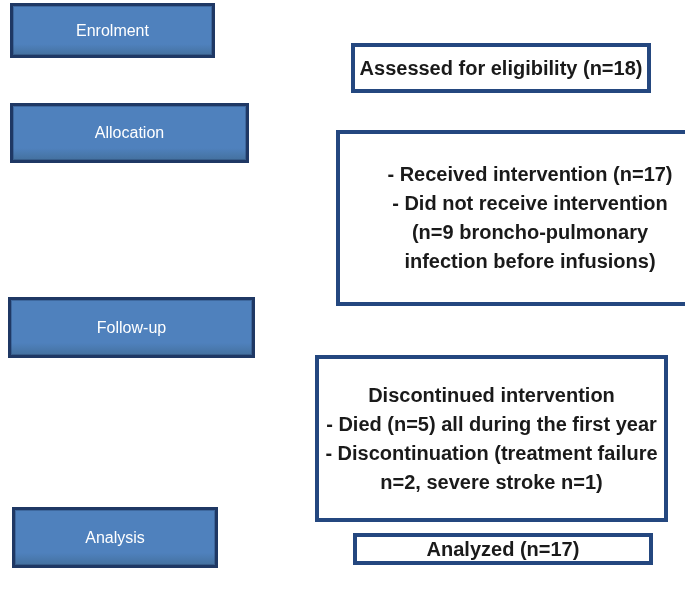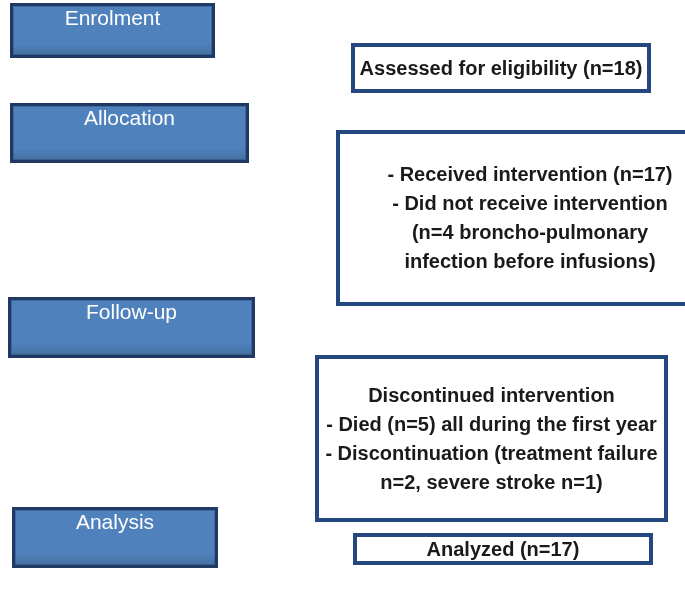--- a/index.html
+++ b/index.html
@@ -22,23 +22,24 @@
     height: 610px;
     background: var(--page-bg);
     overflow: hidden;
   }
   .stage-box {
     position: absolute;
     background: linear-gradient(180deg, var(--stage-fill) 0%, var(--stage-fill) 78%, var(--stage-fill-dark) 100%);
     border: 3px solid var(--stage-border);
     box-shadow: inset 0 0 0 1px rgba(31,56,100,0.35);
     display: flex;
+    align-items: center;
     justify-content: center;
     color: var(--stage-text);
-    font-size: 21px;
+    font-size: 16px;
   }
   .content-box {
     position: absolute;
     background: #ffffff;
     border: 4px solid var(--content-border);
     display: flex;
     flex-direction: column;
     align-items: center;
     justify-content: center;
     color: var(--content-text);
@@ -79,21 +80,21 @@
     <span>Analysis</span>
   </div>
 
   <div class="content-box" id="box-eligibility">
     <div class="line">Assessed for eligibility (n=18)</div>
   </div>
 
   <div class="content-box" id="box-allocation">
     <div class="line">- Received intervention (n=17)</div>
     <div class="line">- Did not receive intervention</div>
-    <div class="line">(n=4 broncho-pulmonary</div>
+    <div class="line">(n=9 broncho-pulmonary</div>
     <div class="line">infection before infusions)</div>
   </div>
 
   <div class="content-box" id="box-followup">
     <div class="line">Discontinued intervention</div>
     <div class="line">- Died (n=5) all during the first year</div>
     <div class="line">- Discontinuation (treatment failure</div>
     <div class="line">n=2, severe stroke n=1)</div>
   </div>
 

